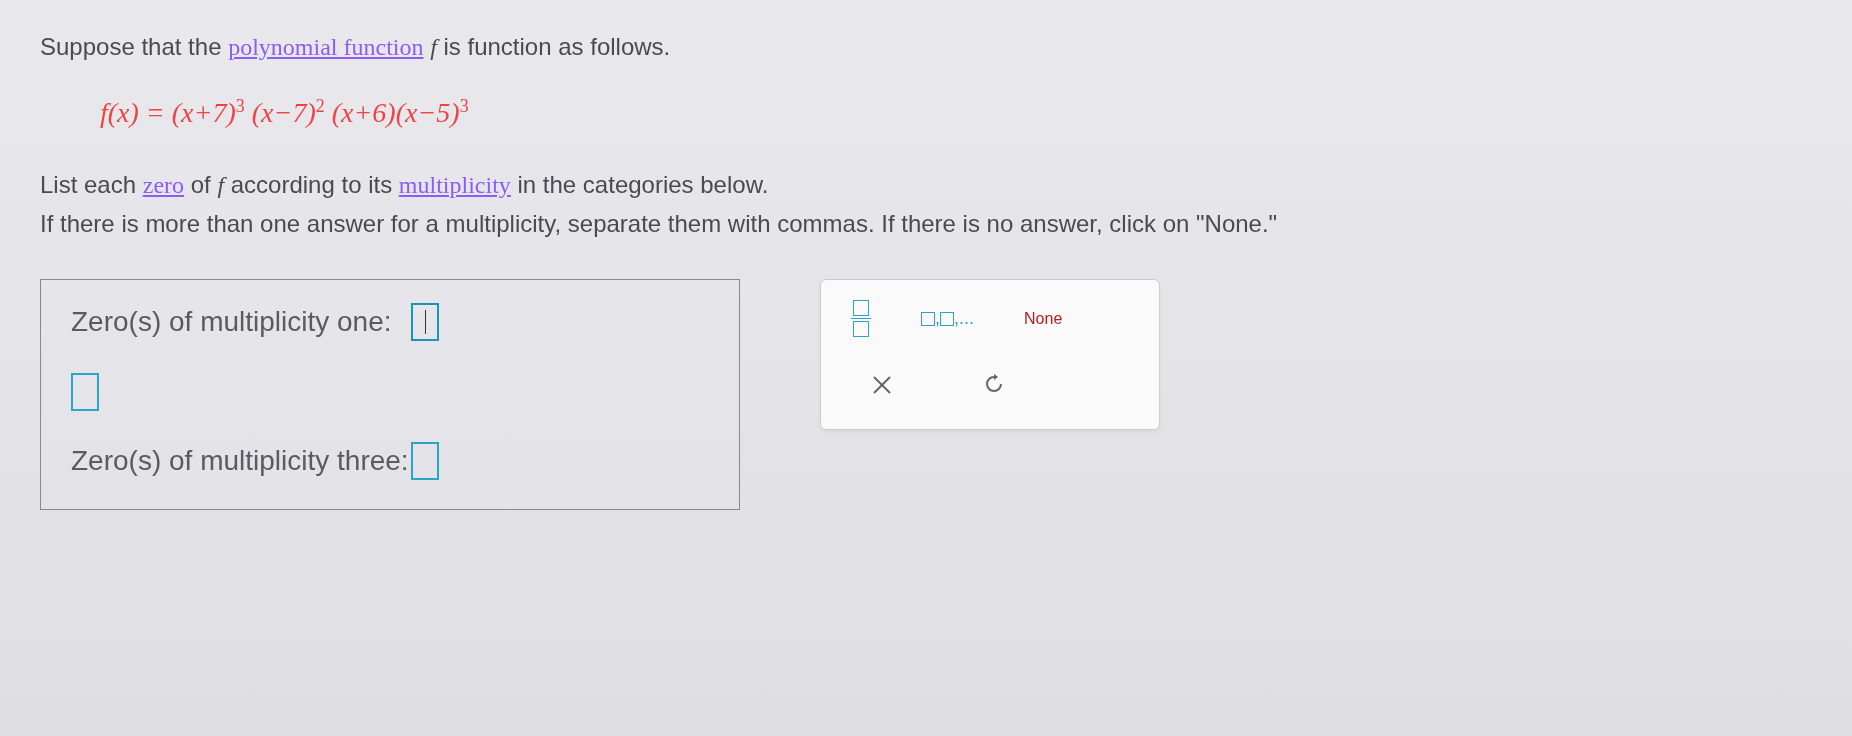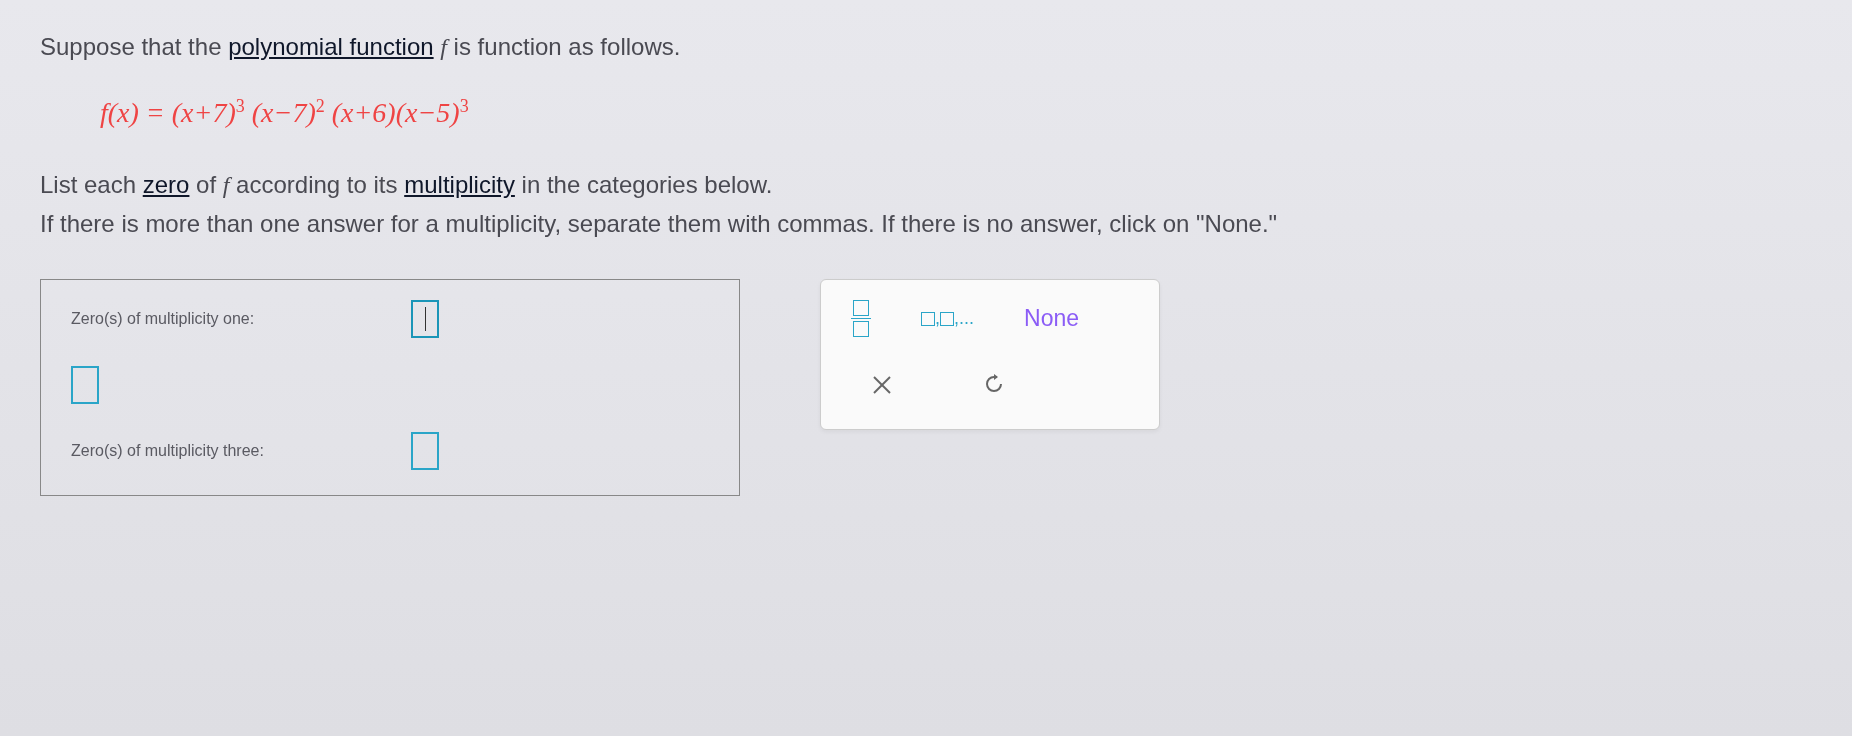--- a/index.html
+++ b/index.html
@@ -13,23 +13,24 @@
       color: #4a4a52;
       padding: 28px 40px;
       min-height: 736px;
       font-size: 24px;
       line-height: 1.6;
     }
     .question-text {
       margin-bottom: 20px;
     }
     .term-link {
-      color: #0f172a;
+      color: #8b5cf6;
       text-decoration: underline;
       cursor: pointer;
+      font-family: Liberation Serif, serif;
     }
     .italic-f {
       font-style: italic;
       font-family: 'Times New Roman', serif;
     }
     .equation {
       font-family: 'Times New Roman', serif;
       font-style: italic;
       font-size: 28px;
       margin: 25px 0 30px 60px;
@@ -60,21 +61,21 @@
       display: flex;
       align-items: center;
       margin-bottom: 28px;
     }
     .answer-row:last-child {
       margin-bottom: 5px;
     }
     .answer-label {
       width: 340px;
       color: #5a5a62;
-      font-size: 16px;
+      font-size: 28px;
     }
     .input-box {
       width: 28px;
       height: 38px;
       border: 2px solid #2aa5c8;
       background: transparent;
       font-size: 20px;
       text-align: center;
       color: #333;
     }
@@ -134,22 +135,22 @@
       color: #2aa5c8;
       font-size: 18px;
     }
     .tool-list .list-box {
       width: 14px;
       height: 14px;
       border: 1.5px solid #2aa5c8;
       display: inline-block;
     }
     .tool-none {
-      color: #8b5cf6;
-      font-size: 23px;
+      color: #b91c1c;
+      font-size: 16px;
       cursor: pointer;
     }
     .tool-x {
       font-size: 26px;
       color: #666;
       cursor: pointer;
       font-weight: 300;
     }
     .tool-undo {
       font-size: 24px;

